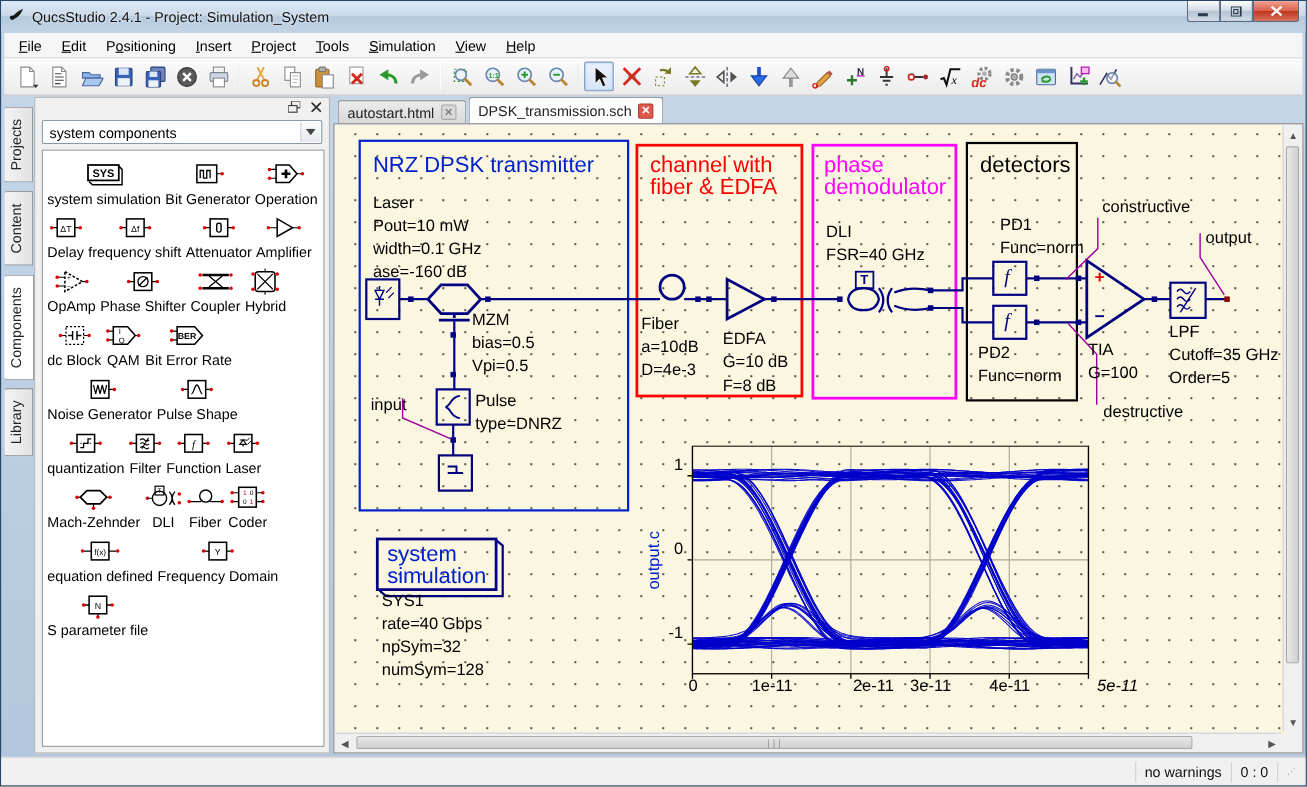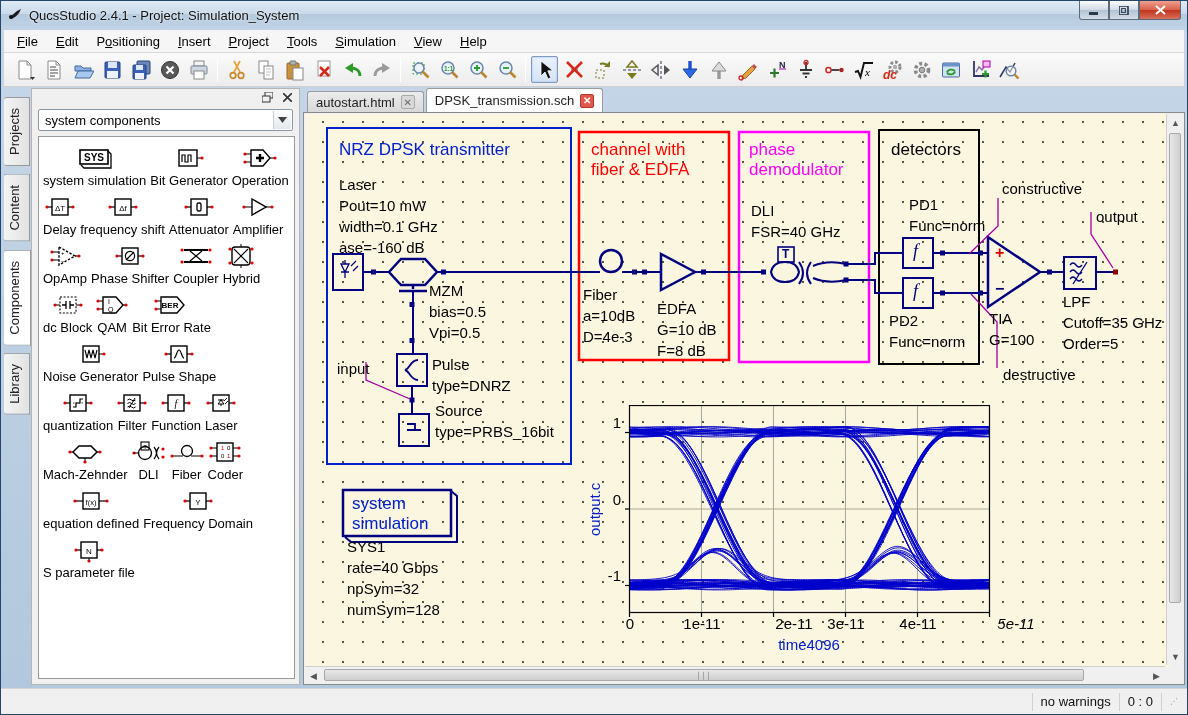--- a/index.html
+++ b/index.html
@@ -58,21 +58,21 @@
     background-image:radial-gradient(circle,#55544a 1px,rgba(0,0,0,0) 1.2px);background-size:20px 20px;background-position:8px 18px;}
   
   .vscroll{position:absolute;top:1px;right:1px;width:17px;bottom:19px;background:#f0f0f0;border-left:1px solid #d0d0d0;}
   .hscroll{position:absolute;left:1px;right:19px;bottom:1px;height:17px;background:#f0f0f0;border-top:1px solid #d0d0d0;}
   .sb-arrow{position:absolute;width:17px;height:17px;display:flex;align-items:center;justify-content:center;font-size:9px;color:#555;}
   .thumb{position:absolute;background:linear-gradient(90deg,#e8e8e8,#cfcfcf);border:1px solid #a8a8a8;border-radius:2px;}
   .hthumb{background:linear-gradient(#e8e8e8,#cfcfcf);}
   .grip{font-size:8px;color:#888;letter-spacing:1px;}
   
   .st{position:absolute;font-size:15px;line-height:21px;color:#000;white-space:pre-line;}
-  .rt{font-size:17px;line-height:20px;}
+  .rt{font-size:20px;line-height:20px;}
   .c-blue{color:#0020cc;} .c-red{color:#ff0000;} .c-mag{color:#ff00ff;}
   .glyph{position:absolute;color:#000080;font-weight:bold;}
   .fserif{font-family:"Liberation Serif",serif;font-style:italic;font-weight:normal;}
   
   .xtick{position:absolute;width:56px;text-align:center;font-size:15px;color:#000;}
   .ytick{position:absolute;width:28px;text-align:right;font-size:15px;color:#000;}
   .axlabel{position:absolute;font-size:15px;color:#0020cc;}
   
   .statusbar{position:absolute;left:0;right:0;bottom:0;height:26px;background:#f0f0f0;border-top:1px solid #d5d5d5;
     display:flex;align-items:center;justify-content:flex-end;font-size:13px;color:#111;}
@@ -814,22 +814,20 @@
 
         <div class="st" style="left:34px;top:60px;">Laser
 Pout=10 mW
 width=0.1 GHz
 ase=-160 dB</div>
         <div class="st" style="left:124px;top:166px;">MZM
 bias=0.5
 Vpi=0.5</div>
         <div class="st" style="left:127px;top:240px;">Pulse
 type=DNRZ</div>
-        <div class="st" style="left:130px;top:286px;">Source
-type=PRBS_16bit</div>
         <div class="st" style="left:278px;top:170px;">Fiber
 a=10dB
 D=4e-3</div>
         <div class="st" style="left:352px;top:184px;">EDFA
 G=10 dB
 F=8 dB</div>
         <div class="st" style="left:446px;top:86px;">DLI
 FSR=40 GHz</div>
         <div class="st" style="left:584px;top:80px;margin-left:20px;">PD1
 Func=norm</div>
@@ -966,21 +964,20 @@
         </svg>
         <div class="xtick" style="left:297px;top:501px;">0</div>
         <div class="xtick" style="left:369px;top:501px;">1e-11</div>
         <div class="xtick" style="left:461px;top:501px;">2e-11</div>
         <div class="xtick" style="left:513px;top:501px;">3e-11</div>
         <div class="xtick" style="left:585px;top:501px;">4e-11</div>
         <div class="xtick" style="left:683px;top:501px;font-style:italic;">5e-11</div>
         <div class="ytick" style="left:288px;top:300px;">1</div>
         <div class="ytick" style="left:288px;top:377px;">0</div>
         <div class="ytick" style="left:288px;top:453px;">-1</div>
-        <div class="axlabel" style="left:324px;top:522px;width:360px;text-align:center;">time4096</div>
         <div class="axlabel" style="left:281px;top:330px;height:130px;writing-mode:vertical-rl;transform:rotate(180deg);text-align:center;">output.c</div>
       </div>
 
       <div class="vscroll">
         <div class="sb-arrow" style="top:0;">▲</div>
         <div class="thumb" style="left:2px;right:2px;top:19px;height:470px;"></div>
         <div class="sb-arrow" style="bottom:0;">▼</div>
       </div>
       <div class="hscroll">
         <div class="sb-arrow" style="left:0;">◀</div>

